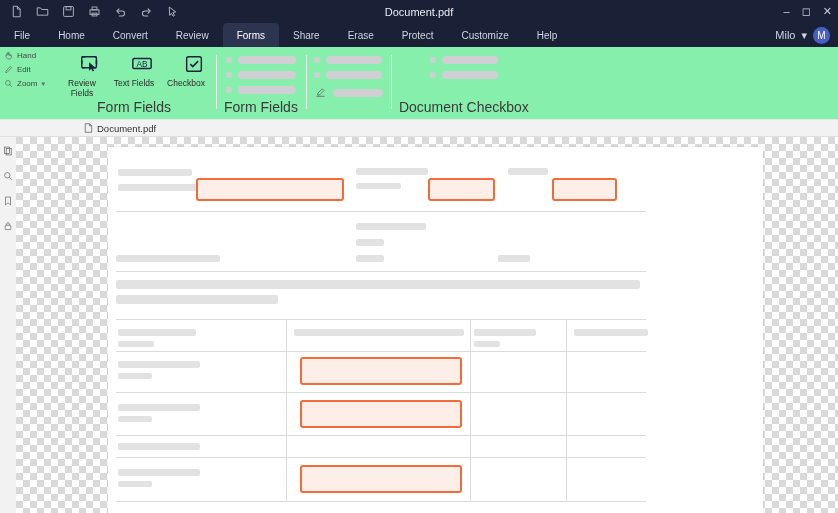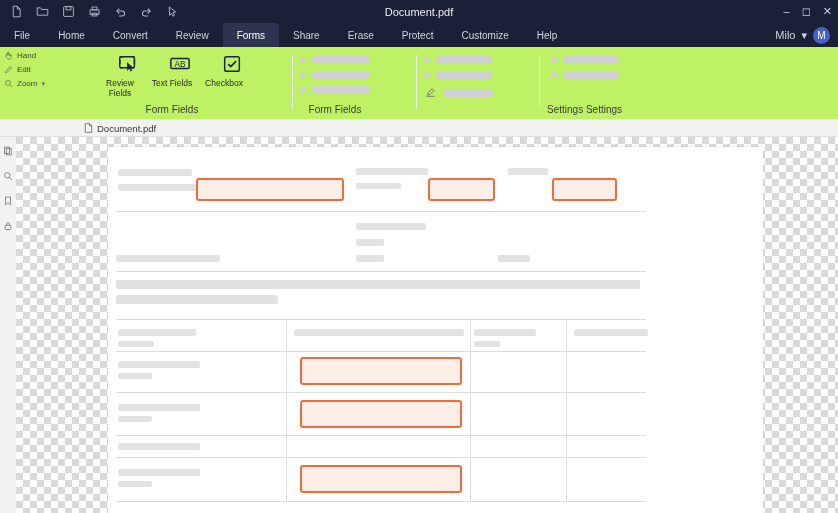--- a/index.html
+++ b/index.html
@@ -82,47 +82,46 @@
   .avatar {
     width: 17px; height: 17px; border-radius: 50%;
     background: #4660c8; color: #fff;
     font-size: 10px;
     display: flex; align-items: center; justify-content: center;
   }
 
   
   .ribbon {
     height: 73px;
-    background: #bef264;
+    background: #86efac;
     display: flex;
     align-items: stretch;
     flex: none;
     border-bottom: 1px solid #e6e6e6;
-    gap: 38px;
   }
   .ribbon-left {
     width: 52px;
     padding: 4px 4px 0 4px;
     display: flex; flex-direction: column; gap: 5px;
   }
   .rl-item { display: flex; align-items: center; gap: 4px; font-size: 8px; color: #444; }
   .rl-item svg { display:block; }
   .group {
     padding: 3px 8px 0 8px;
     display: flex; flex-direction: column;
     justify-content: space-between;
     align-items: center;
     position: relative;
   }
   .group + .group::before {
     content: "";
     position: absolute; left: 0; top: 8px; bottom: 10px;
     width: 1px; background: #ececec;
   }
-  .group-label { font-size: 10px; color: #3a3a3a; padding-bottom: 4px; }
+  .group-label { font-size: 14px; color: #3a3a3a; padding-bottom: 4px; }
   .big-btns { display: flex; gap: 8px; padding-top: 2px; }
   .big-btn { width: 44px; display: flex; flex-direction: column; align-items: center; gap: 3px; }
   .big-btn .bico {
     width: 26px; height: 24px;
     display: flex; align-items: center; justify-content: center; margin-left: 15px;
   }
   .big-btn .blabel {
     font-size: 8.5px; color: #2a2a2a; text-align: center; line-height: 1.15;
   }
   .ph-rows { display: flex; flex-direction: column; gap: 7px; padding-top: 6px; }
@@ -351,21 +350,21 @@
       <div class="ph-rows">
         <div class="ph-row">
             <span class="ph-dot"></span>
             <span class="ph-bar" style="width:56px"></span>
           </div>
         <div class="ph-row">
             <span class="ph-dot"></span>
             <span class="ph-bar" style="width:56px"></span>
           </div>
       </div>
-      <div class="group-label" style="margin-top:auto">Settings Settings</div>
+      <div class="group-label" style="margin-top:auto">Document Checkbox</div>
     </div>
 
 
 
   </div>
 
   <div class="doctabs">
     <div class="doctab">
       <svg width="9" height="10" viewBox="0 0 12 14">
           <path d="M1.5 1h6L10.5 4v9h-9z" fill="none" stroke="#555" stroke-width="1"></path>

